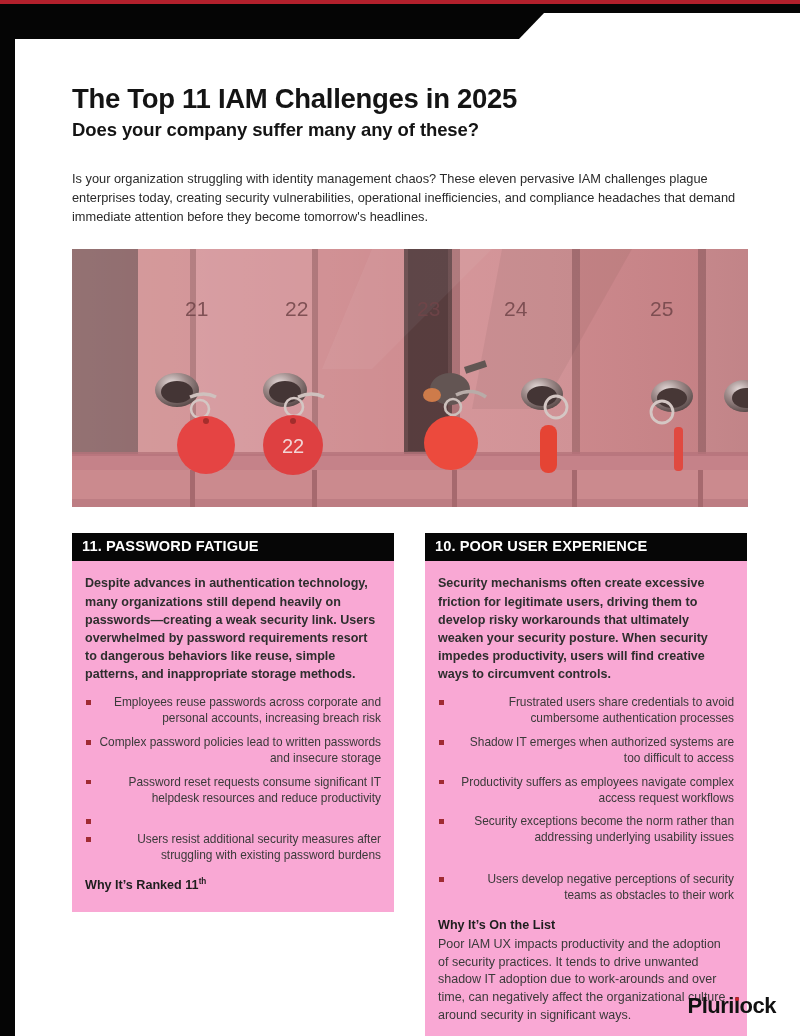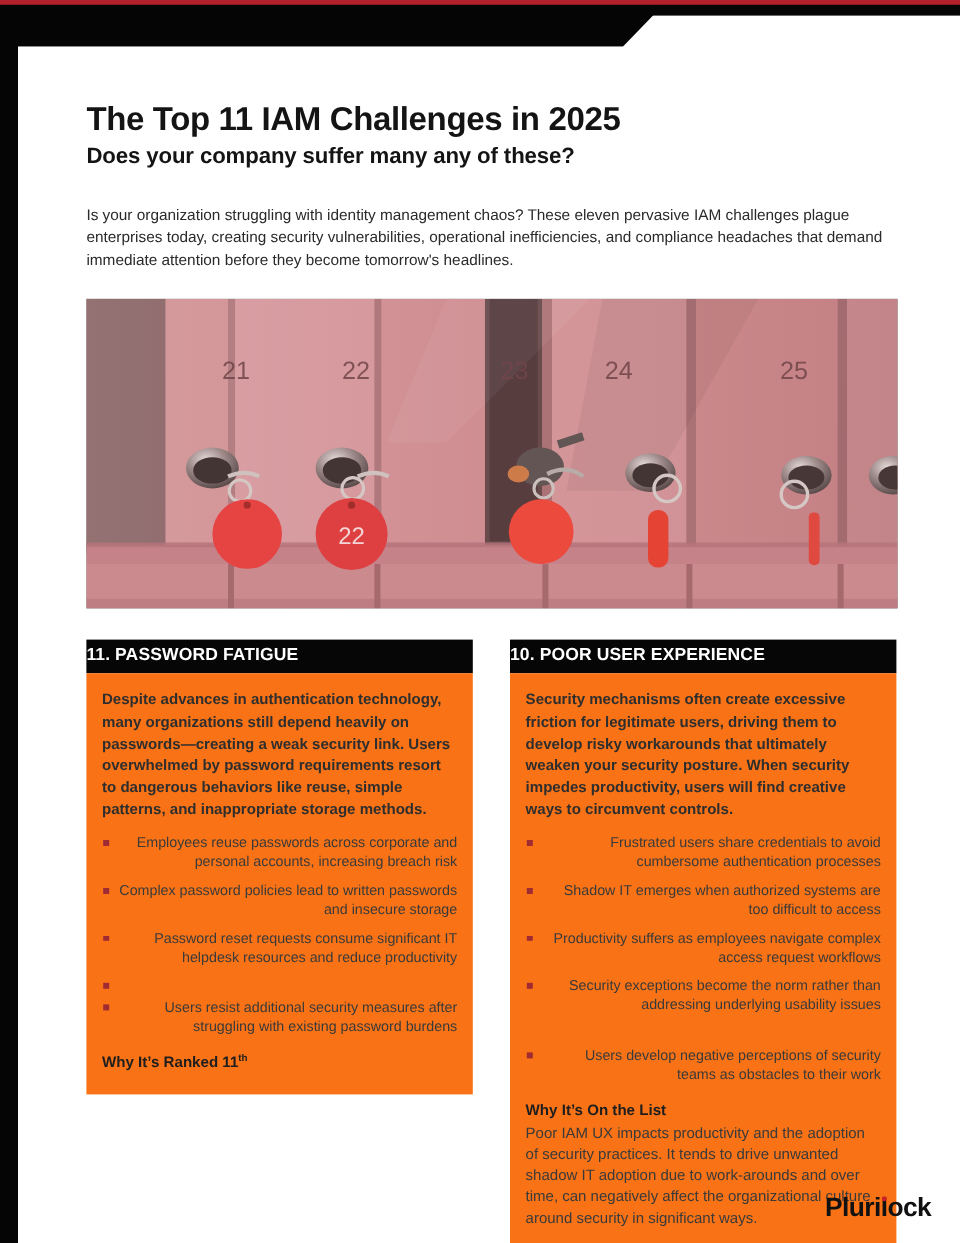--- a/index.html
+++ b/index.html
@@ -47,37 +47,37 @@
     letter-spacing:-0.1px; margin-top:4px; line-height:1.18;
   }
   .intro{
     position:absolute; left:72px; top:170px; width:676px;
     font-size:12.8px; line-height:1.48; color:#2a2a2a;
   }
 
   
   .hero{
     position:absolute; left:72px; top:249px; width:676px; height:258px;
-    overflow:hidden; background:#737373;
+    overflow:hidden; background:#a16207;
   }
   .hero-svg{ display:block; width:676px; height:258px; }
 
   
   .columns{
     position:absolute; left:72px; top:533px; width:676px;
     display:flex; gap:31px;
   }
   .col{ width:322px; }
   .col-head{
     background:#060606; color:#ffffff;
     font-size:14.6px; font-weight:bold; letter-spacing:0.1px;
-    padding:6px 10px 7px 0; line-height:1.05;
+    padding:6px 10px 7px 10px; line-height:1.05;
   }
   .col-body{
-    background:#f97316; padding:13px 13px 16px 13px;
+    background:#f9a8d4; padding:13px 13px 16px 13px;
   }
   .lede{
     font-size:12.55px; font-weight:bold; color:#2e2e2e;
     line-height:1.45; margin-bottom:12px;
   }
   ul.points{ list-style:none; margin:0 0 13px 0; padding:0; }
   ul.points li{
     position:relative; padding-left:14px; margin-bottom:8px;
     font-size:11.9px; line-height:1.33; color:#3a3a3a;text-align:right;
   }

